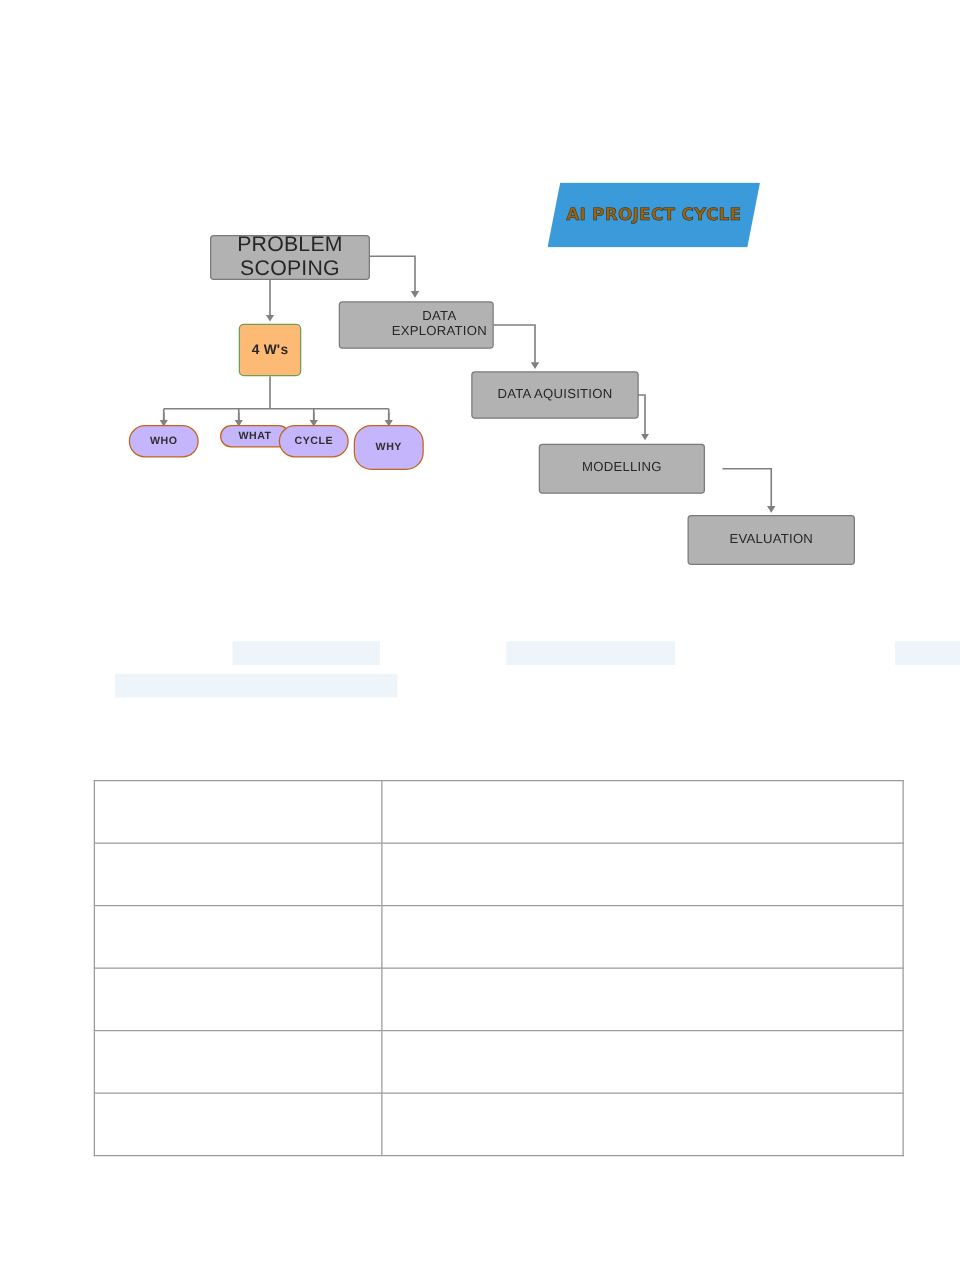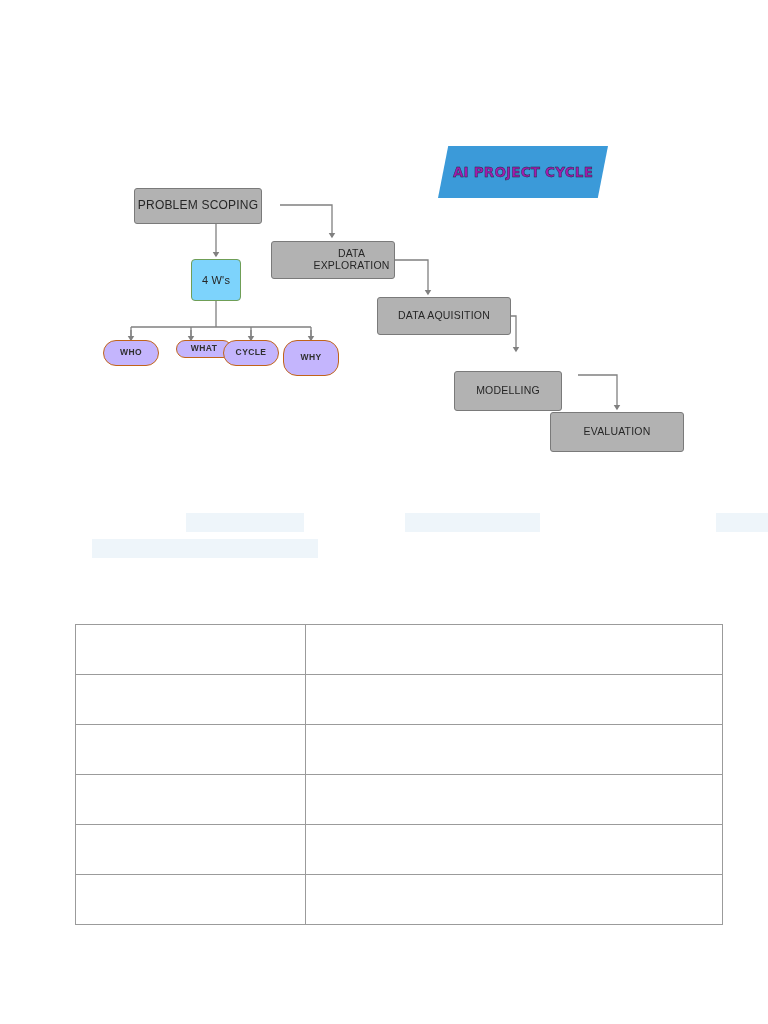--- a/index.html
+++ b/index.html
@@ -41,23 +41,24 @@
     color: #262626;
     border: 1px solid #7a7a7a;
     border-radius: 3px;
     background: #b2b2b2;
     font-family: "Liberation Sans", sans-serif;
     letter-spacing: .2px;
     line-height: 1.1;
   }
   .node.gray { background: #b2b2b2; }
   .node.green {
-    background: #7dd3fc;
+    background: #fdba74;
     border-color: #6f9e56;
     border-radius: 4px;
+    font-weight: bold;
   }
   .node.pill {
     background: #c4b5fd;
     border-color: #c2641a;
     border-radius: 14px;
     font-size: 8.5px;
     font-weight: bold;
     letter-spacing: .4px;
     color: #2f2f2f;
   }
@@ -89,21 +90,21 @@
   .banner .label {
     position: absolute;
     inset: 0;
     display: flex;
     align-items: center;
     justify-content: center;
     font-family: "DejaVu Sans", sans-serif;
     font-weight: bold;
     font-size: 13.5px;
     letter-spacing: .2px;
-    color: #a21caf;
+    color: #a16207;
     -webkit-text-stroke: .4px #1b2a33;
   }
 
   
   .hl {
     position: absolute;
     background: #eef5fa;
   }
 
   
@@ -159,33 +160,33 @@
       <path d="M251,330 L251,340" stroke="#808080" stroke-width="1.3" fill="none" marker-end="url(#arrow)"></path>
       <path d="M311,330 L311,340" stroke="#808080" stroke-width="1.3" fill="none" marker-end="url(#arrow)"></path>
     </svg>
 
     <div class="banner">
       <div class="shadow"></div>
       <div class="shape"></div>
       <div class="label">AI PROJECT CYCLE</div>
     </div>
 
-    <div class="node gray" style="left:134px; top:188px; width:128px; height:36px; font-size:12px;">
+    <div class="node gray" style="left:168px; top:188px; width:128px; height:36px; font-size:17px;">
       <span>PROBLEM SCOPING</span>
     </div>
 
     <div class="node gray" style="left:271px; top:241px; width:124px; height:38px; font-size:10.5px;padding-left:37px;">
       <span>DATA EXPLORATION</span>
     </div>
 
     <div class="node gray" style="left:361px; top:297px; width:134px; height:38px; font-size:10.5px;margin-left:16px;">
       <span>DATA AQUISITION</span>
     </div>
 
-    <div class="node gray" style="left:454px; top:355px; width:108px; height:40px; font-size:10.5px;margin-top:16px;">
+    <div class="node gray" style="left:431px; top:355px; width:133px; height:40px; font-size:10.5px;">
       <span>MODELLING</span>
     </div>
 
     <div class="node gray" style="left:550px; top:412px; width:134px; height:40px; font-size:10.5px;">
       <span>EVALUATION</span>
     </div>
 
     <div class="node green" style="left:191px; top:259px; width:50px; height:42px; font-size:11px;">
       <span>4 W's</span>
     </div>

